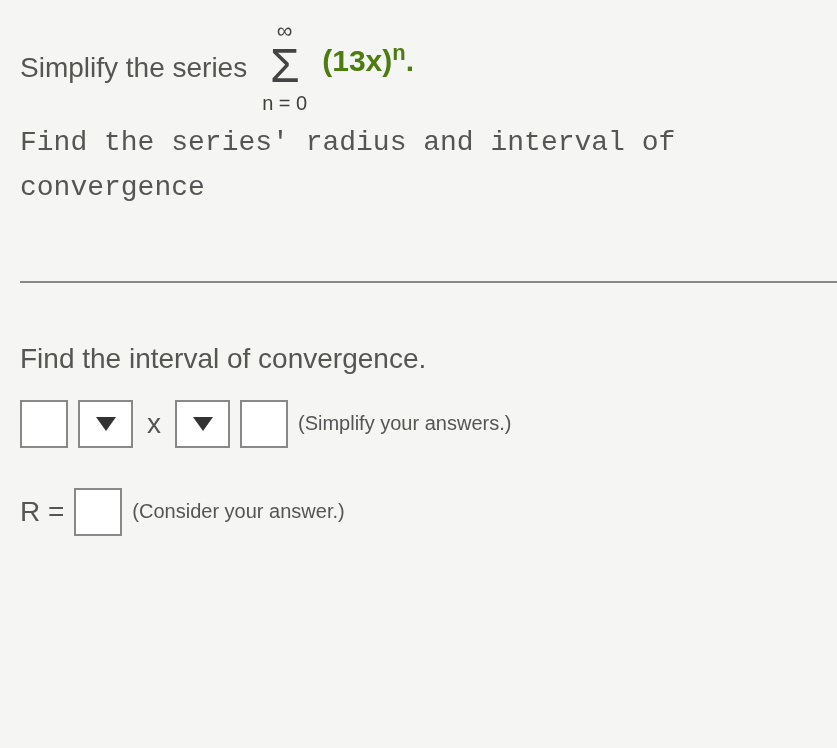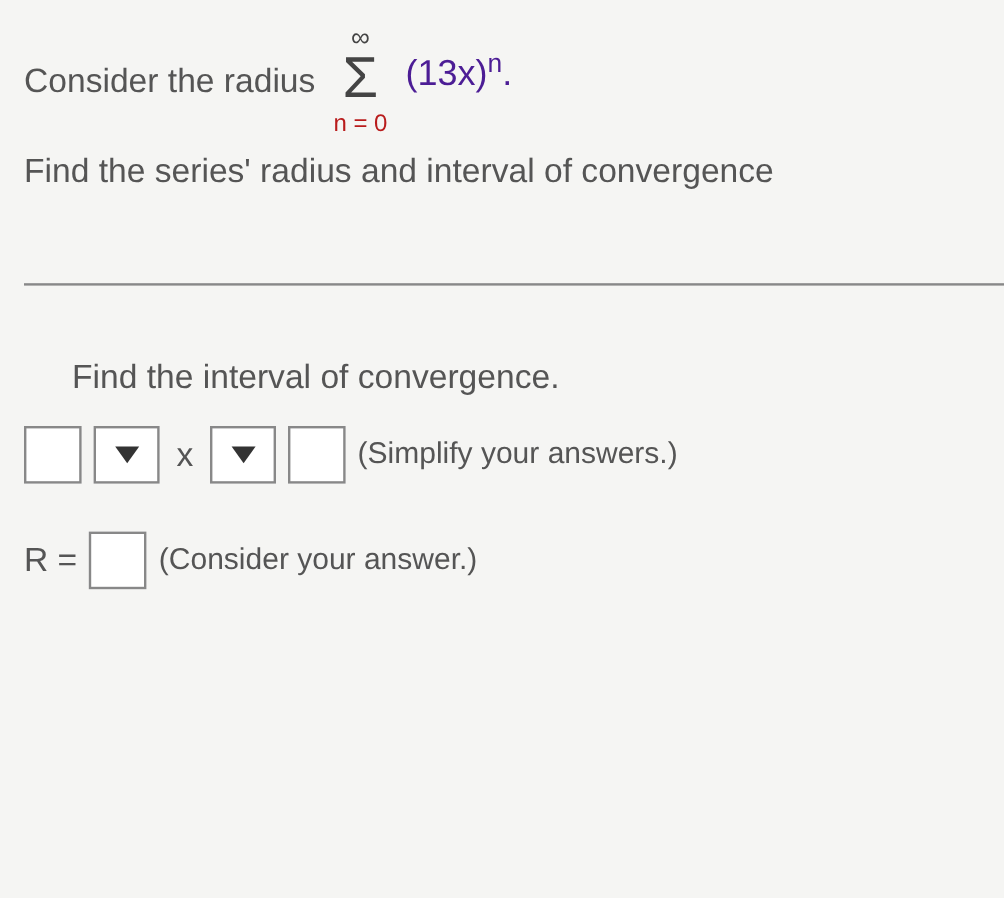--- a/index.html
+++ b/index.html
@@ -40,51 +40,52 @@
       line-height: 1;
     }
     .sigma-symbol {
       font-size: 48px;
       font-weight: normal;
       line-height: 1;
       color: #444;
     }
     .sigma-bottom {
       font-size: 20px;
-      color: #b91c1c;
+      color: #404040;
       line-height: 1.3;
       text-align: center;
     }
     .series-term {
       font-size: 30px;
-      color: #4c1d95;
+      color: #4d7c0f;
       position: relative;
       top: -8px;
+      font-weight: bold;
     }
     .series-term sup {
       font-size: 22px;
     }
     .find-text {
       font-size: 28px;
       color: #555;
       margin-top: 5px;
+      font-family: Liberation Mono, monospace;
     }
     .hr-line {
       border: none;
       border-top: 2px solid #888;
       margin: 70px 0 60px 0;
     }
     .question-section {
       margin-bottom: 30px;
     }
     .question-label {
       font-size: 28px;
       color: #555;
       margin-bottom: 25px;
-      margin-left: 40px;
     }
     .answer-row {
       display: flex;
       align-items: center;
       gap: 10px;
       font-size: 28px;
       color: #555;
       margin-bottom: 40px;
     }
     .input-box {
@@ -112,21 +113,21 @@
       border-left: 10px solid transparent;
       border-right: 10px solid transparent;
       border-top: 14px solid #333;
     }
     .var-x {
       font-size: 28px;
       color: #555;
       margin: 0 4px;
     }
     .hint-text {
-      font-size: 25px;
+      font-size: 20px;
       color: #555;
     }
     .radius-row {
       display: flex;
       align-items: center;
       gap: 10px;
       font-size: 28px;
       color: #555;
     }
     .r-equals {
@@ -135,21 +136,21 @@
     }
     .cursor-mark {
       position: relative;
     }
   </style>
 </head>
 <body>
 
 <div class="problem-statement">
   <div class="series-line">
-    <span>Consider the radius</span>
+    <span>Simplify the series</span>
     <span class="sigma-container">
       <span class="sigma-top">∞</span>
       <span class="sigma-symbol">Σ</span>
       <span class="sigma-bottom">n = 0</span>
     </span>
     <span class="series-term">
       <span>(13x)</span><sup>n</sup><span>.</span>
     </span>
   </div>
   <div class="find-text">Find the series' radius and interval of convergence</div>

